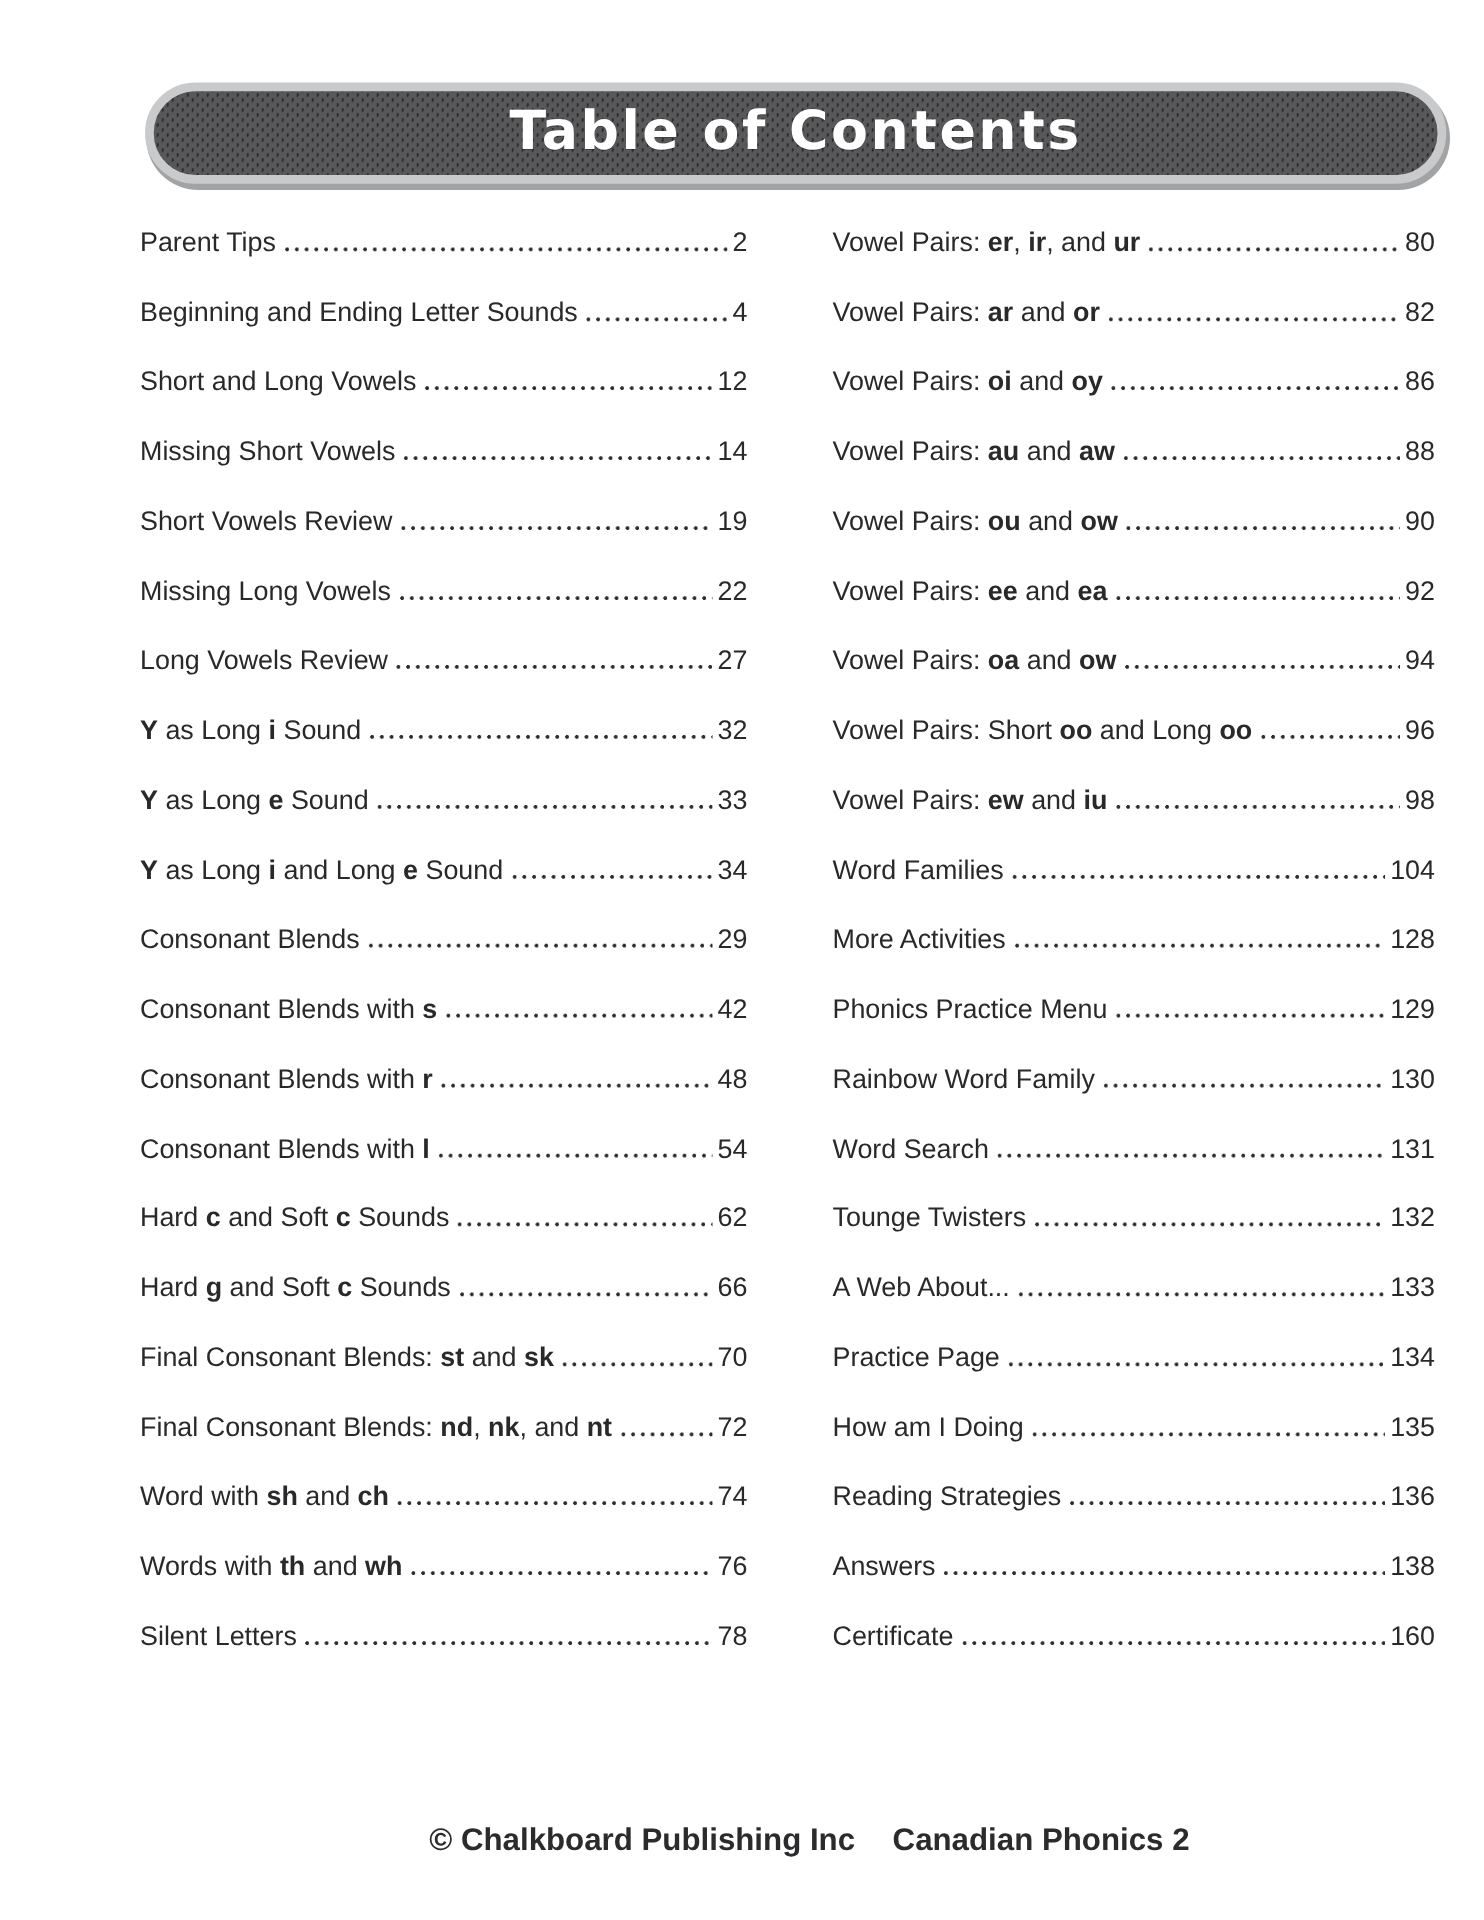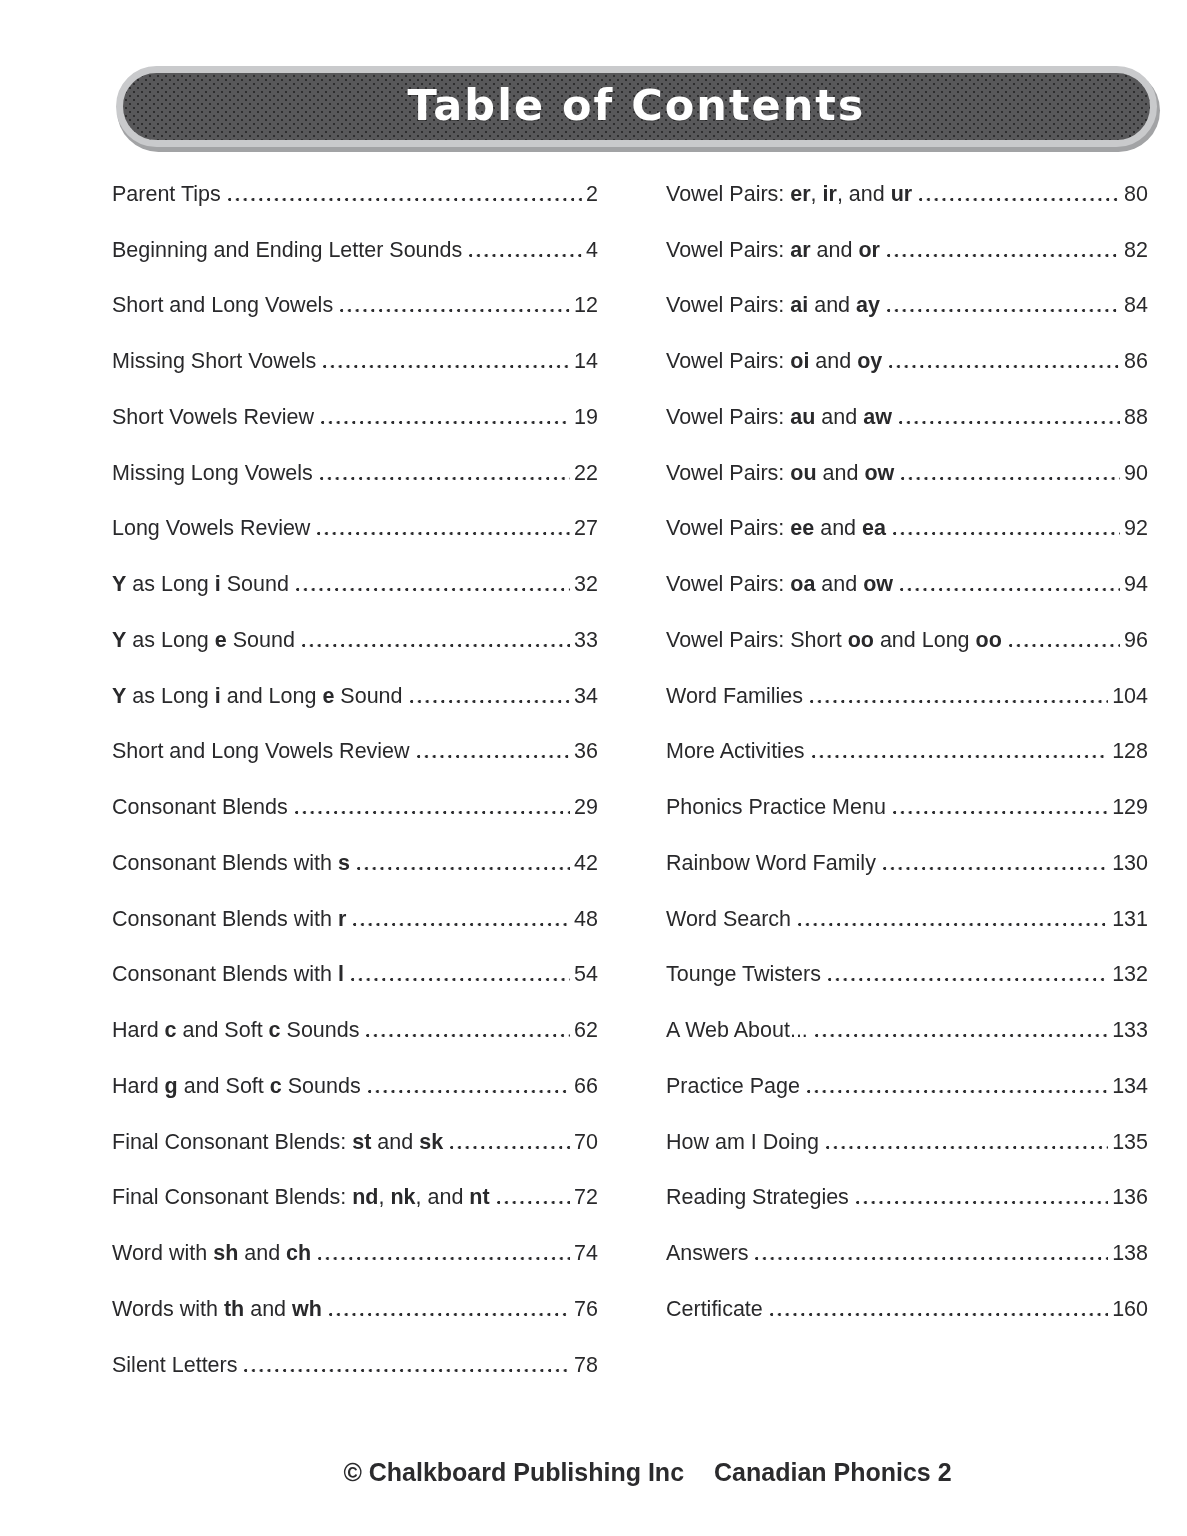--- a/index.html
+++ b/index.html
@@ -151,25 +151,20 @@
         <span class="toc-title"><span class="bi">Y</span><span> as Long </span><span class="bi">e</span><span> Sound</span></span>
         <span class="toc-leader"></span>
         <span class="toc-page">33</span>
       </div>
       <div class="toc-row">
         <span class="toc-title"><span class="bi">Y</span><span> as Long </span><span class="bi">i</span><span> and Long </span><span class="bi">e</span><span> Sound</span></span>
         <span class="toc-leader"></span>
         <span class="toc-page">34</span>
       </div>
       <div class="toc-row">
-        <span class="toc-title"><span>Short and Long Vowels Review</span></span>
-        <span class="toc-leader"></span>
-        <span class="toc-page">36</span>
-      </div>
-      <div class="toc-row">
         <span class="toc-title"><span>Consonant Blends</span></span>
         <span class="toc-leader"></span>
         <span class="toc-page">29</span>
       </div>
       <div class="toc-row">
         <span class="toc-title"><span>Consonant Blends with </span><span class="bi">s</span></span>
         <span class="toc-leader"></span>
         <span class="toc-page">42</span>
       </div>
       <div class="toc-row">
@@ -224,25 +219,20 @@
         <span class="toc-title"><span>Vowel Pairs: </span><span class="bi">er</span><span>, </span><span class="bi">ir</span><span>, and </span><span class="bi">ur</span></span>
         <span class="toc-leader"></span>
         <span class="toc-page">80</span>
       </div>
       <div class="toc-row">
         <span class="toc-title"><span>Vowel Pairs: </span><span class="bi">ar</span><span> and </span><span class="bi">or</span></span>
         <span class="toc-leader"></span>
         <span class="toc-page">82</span>
       </div>
       <div class="toc-row">
-        <span class="toc-title"><span>Vowel Pairs: </span><span class="bi">ai</span><span> and </span><span class="bi">ay</span></span>
-        <span class="toc-leader"></span>
-        <span class="toc-page">84</span>
-      </div>
-      <div class="toc-row">
         <span class="toc-title"><span>Vowel Pairs: </span><span class="bi">oi</span><span> and </span><span class="bi">oy</span></span>
         <span class="toc-leader"></span>
         <span class="toc-page">86</span>
       </div>
       <div class="toc-row">
         <span class="toc-title"><span>Vowel Pairs: </span><span class="bi">au</span><span> and </span><span class="bi">aw</span></span>
         <span class="toc-leader"></span>
         <span class="toc-page">88</span>
       </div>
       <div class="toc-row">
@@ -257,20 +247,25 @@
       </div>
       <div class="toc-row">
         <span class="toc-title"><span>Vowel Pairs: </span><span class="bi">oa</span><span> and </span><span class="bi">ow</span></span>
         <span class="toc-leader"></span>
         <span class="toc-page">94</span>
       </div>
       <div class="toc-row">
         <span class="toc-title"><span>Vowel Pairs: Short </span><span class="bi">oo</span><span> and Long </span><span class="bi">oo</span></span>
         <span class="toc-leader"></span>
         <span class="toc-page">96</span>
+      </div>
+      <div class="toc-row">
+        <span class="toc-title"><span>Vowel Pairs: </span><span class="bi">ew</span><span> and </span><span class="bi">iu</span></span>
+        <span class="toc-leader"></span>
+        <span class="toc-page">98</span>
       </div>
       <div class="toc-row">
         <span class="toc-title"><span>Word Families</span></span>
         <span class="toc-leader"></span>
         <span class="toc-page">104</span>
       </div>
       <div class="toc-row">
         <span class="toc-title"><span>More Activities</span></span>
         <span class="toc-leader"></span>
         <span class="toc-page">128</span>

